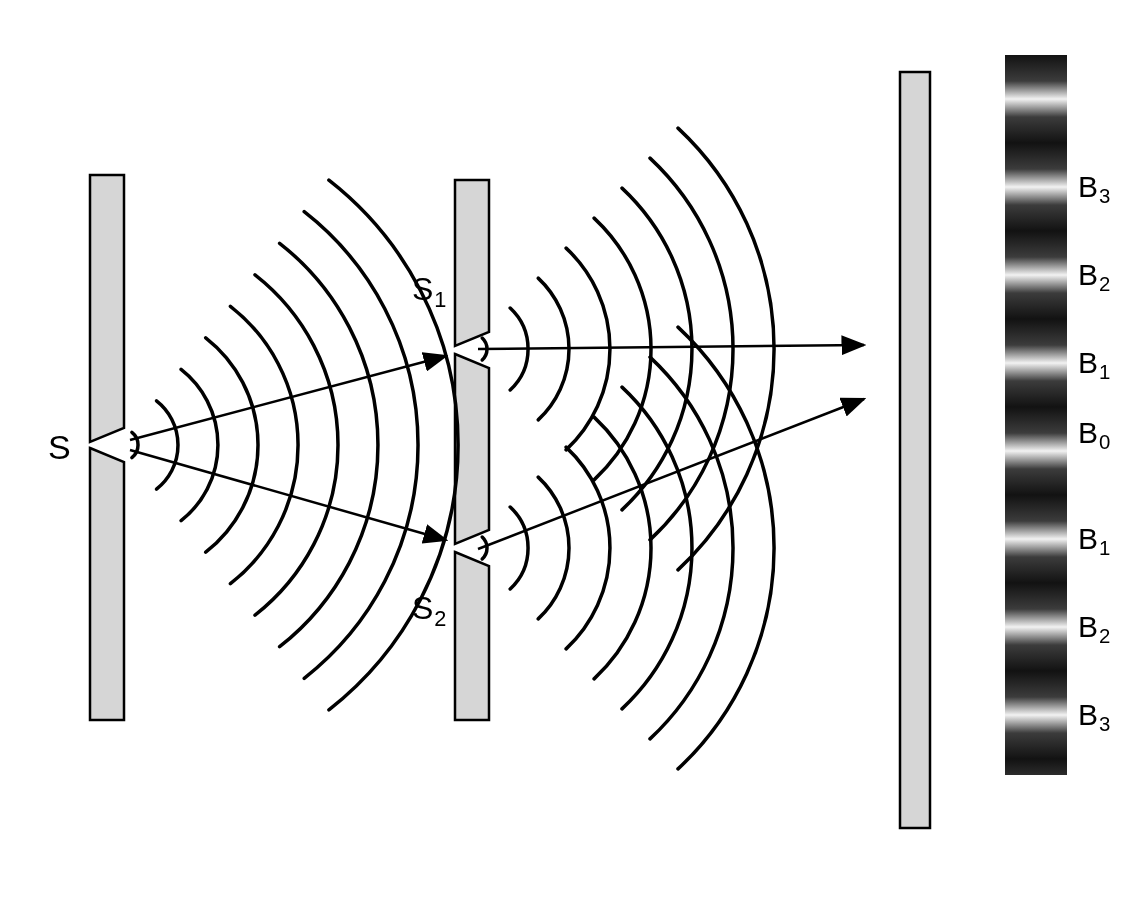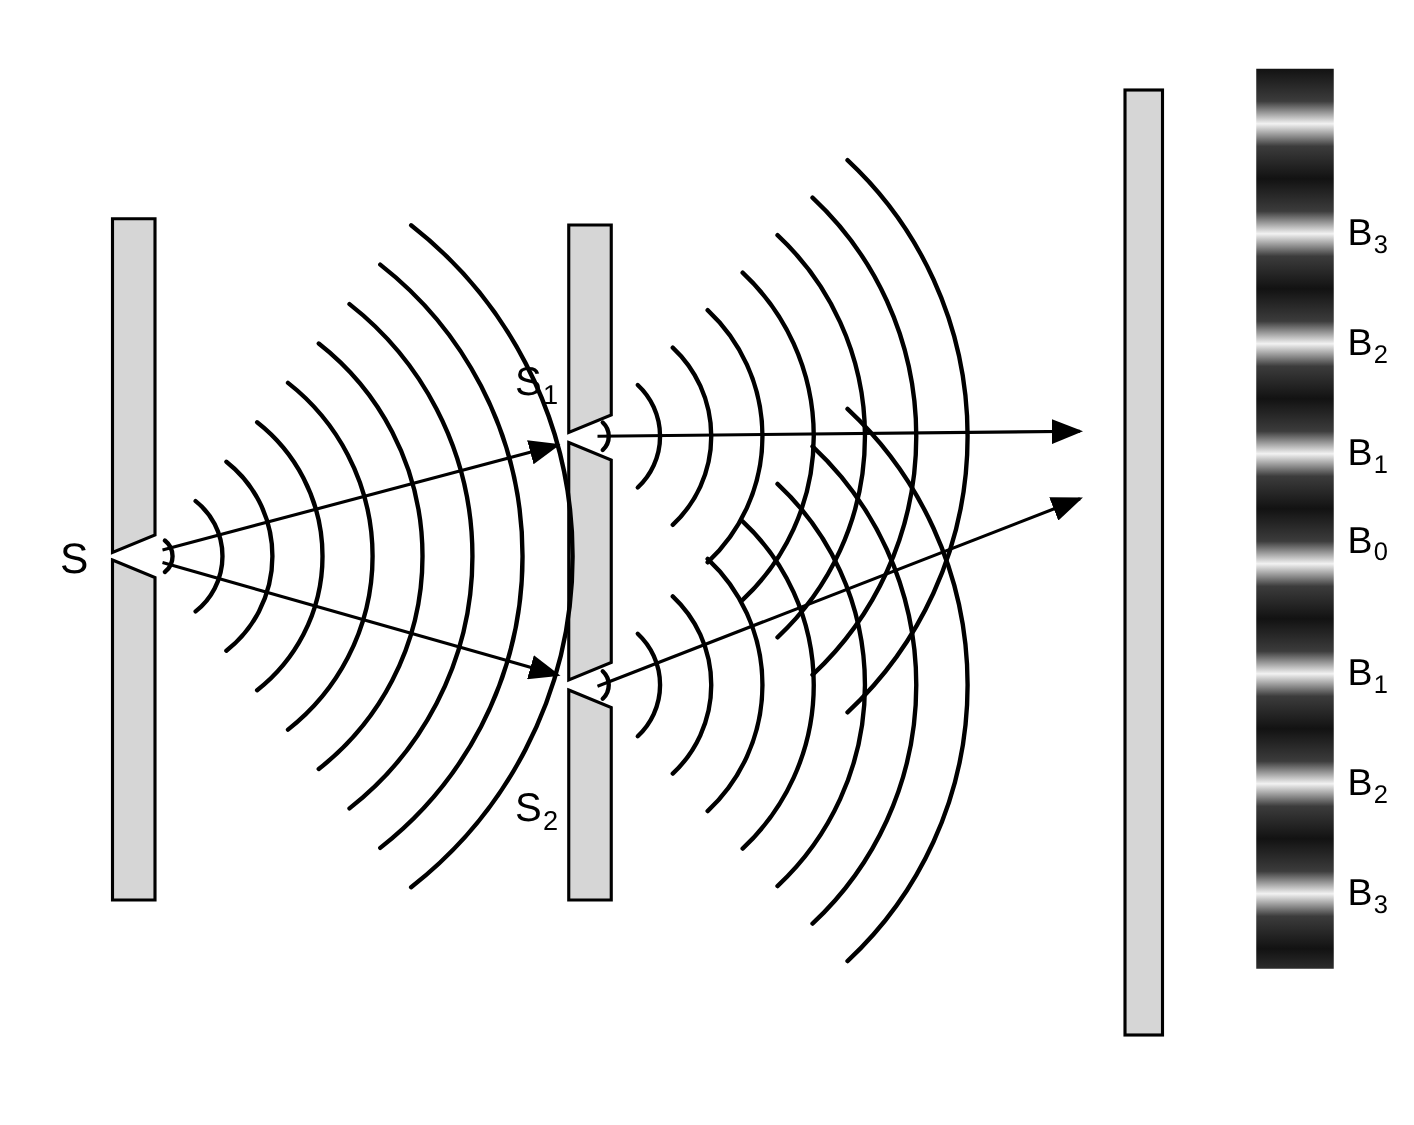--- a/index.html
+++ b/index.html
@@ -56,22 +56,22 @@
     white-space: nowrap;
     line-height: 1;
   }
   .label .sub {
     font-size: 68%;
     position: relative;
     top: 0.30em;
     margin-left: 1px;
   }
   .label-source { left: 48px; top: 447px; font-size: 34px; }
-  .label-slit1  { left: 412px; top: 305px; font-size: 32px; }
-  .label-slit2  { left: 412px; top: 646px; font-size: 32px; }
+  .label-slit1  { left: 412px; top: 289px; font-size: 32px; }
+  .label-slit2  { left: 412px; top: 608px; font-size: 32px; }
 
   .fringe-labels { position: absolute; left: 1078px; top: 0; width: 53px; height: 900px; }
   .fringe-label { left: 0; font-size: 30px; }
 </style>
 </head>
 <body>
 
 <div class="canvas">
 
   <svg class="diagram" width="1131" height="900" viewBox="0 0 1131 900" xmlns="http://www.w3.org/2000/svg">

